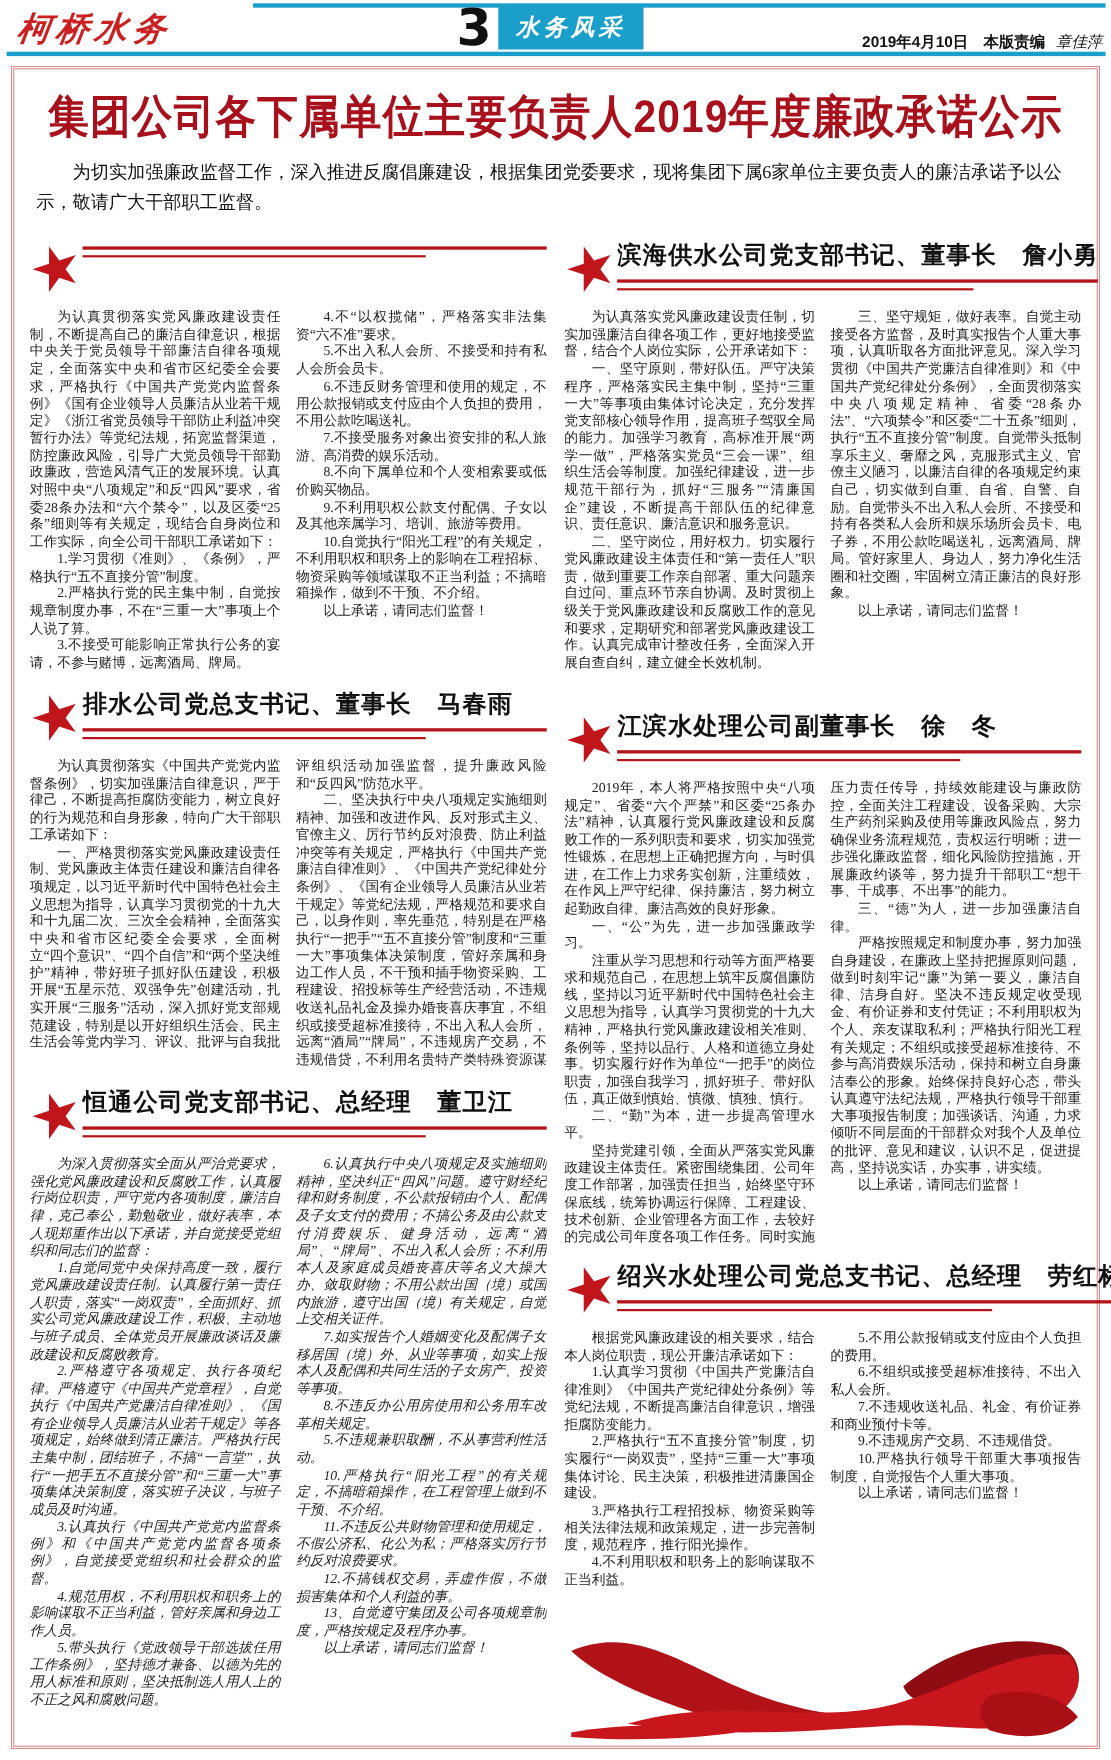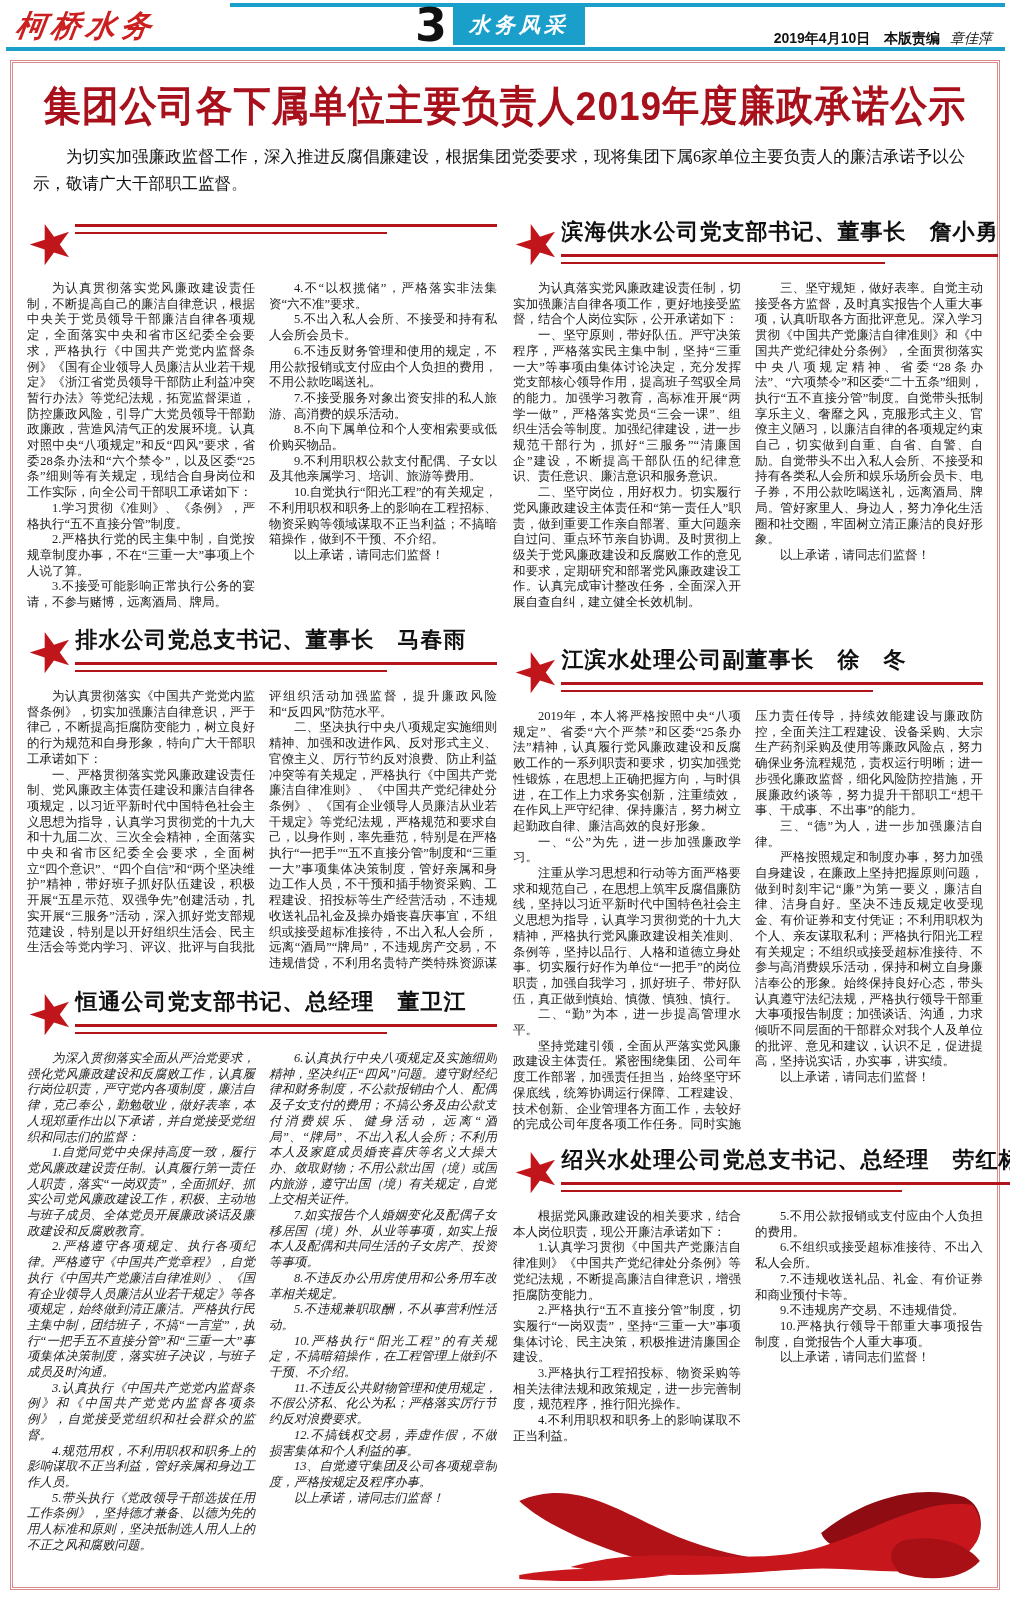--- a/index.html
+++ b/index.html
@@ -16,21 +16,21 @@
   .topbar{position:relative; height:58px; width:100%;}
   .blue-line-top{position:absolute; left:230px; right:5px; top:3px; height:4px; background:var(--badge_blue);}
   .blue-line-bottom{position:absolute; left:6px; right:5px; top:47px; height:4px; background:var(--badge_blue);}
   .masthead{position:absolute; left:16px; top:6px; font-family:"DejaVu Serif", serif;
     font-style:italic; font-weight:bold; font-size:30px; letter-spacing:5px;
     color:var(--masthead_red); transform:skewX(-8deg);}
   .header-center{position:absolute; left:415px; top:4px; display:flex; align-items:center;}
   .pagenum{font-family:"DejaVu Sans", sans-serif; font-weight:900; font-size:46px; line-height:42px; color:#111; margin-right:6px;}
   .badge{background:var(--badge_blue); color:#fff; font-style:italic; font-weight:bold;
     font-size:21px; letter-spacing:4px; padding:5px 16px 6px;}
-  .dateline{position:absolute; right:18px; top:30px; font-size:14px; color:#111;
+  .dateline{position:absolute; right:8px; top:30px; font-size:14px; color:#111;
     font-family:"Liberation Sans", sans-serif; font-weight:bold;}
   .dateline .editor-name{font-weight:normal; font-style:italic; margin-left:6px;}
   .dateline .editor-label{margin-left:10px;}
 
   
   .frame{position:absolute; left:10px; right:10px; top:60px; bottom:10px;
     border:3px double #d98a8d; padding:6px 14px 8px;}
 
   .headline{font-family:"Liberation Sans", sans-serif; font-weight:900; text-align:center;
     color:var(--accent_red); font-size:37px; letter-spacing:1px; margin:10px 0 14px;

